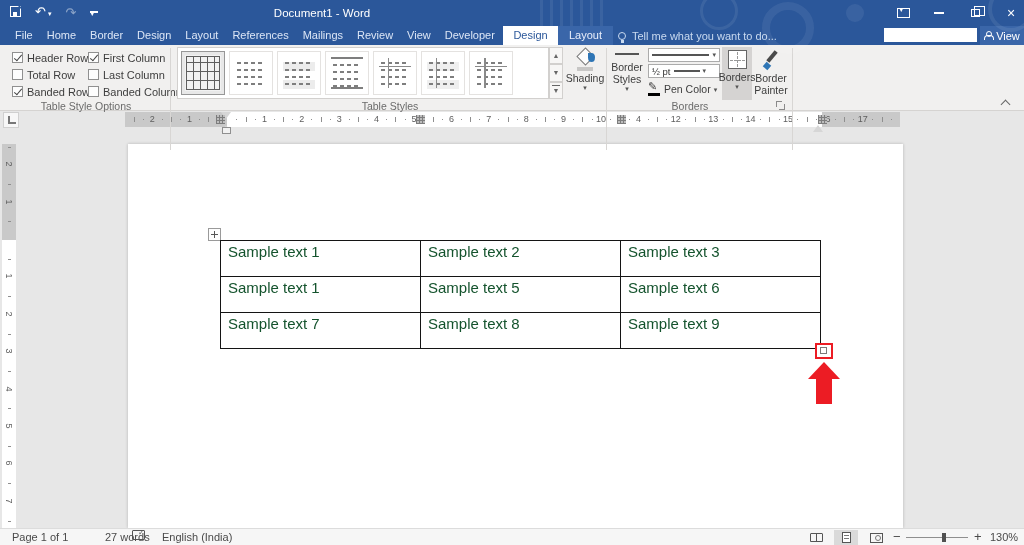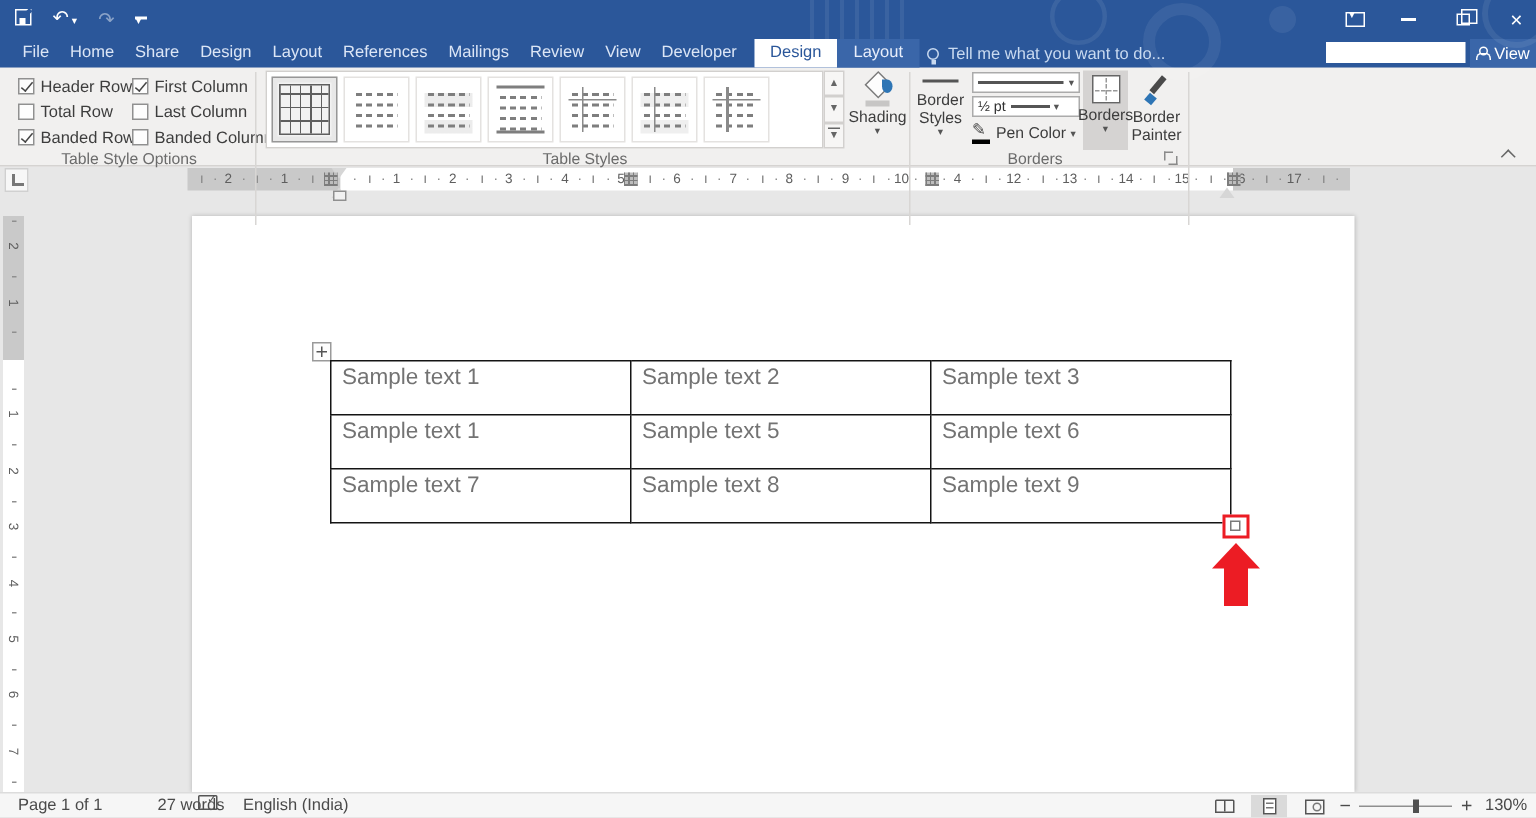--- a/index.html
+++ b/index.html
@@ -143,21 +143,21 @@
   .vtop { position:absolute; left:0; top:0; width:14px; height:96px; background:#c9c9c9; }
   .vbody { position:absolute; left:0; top:96px; width:14px; bottom:0; background:#fff; }
   .vnum { position:absolute; left:0; width:14px; text-align:center; font-size:9px; color:#5e5e5e; transform:rotate(90deg); }
   .vhalf { position:absolute; left:6px; width:3px; height:1px; background:#8f8f8f; }
   .page { position:absolute; left:128px; top:32px; width:775px; height:384px; background:#fff; box-shadow:0 0 3px rgba(0,0,0,.22); }
   .movehandle { position:absolute; left:80px; top:84px; width:13px; height:13px; background:#fdfdfd; border:1px solid #9a9a9a; }
   .movehandle::before { content:""; position:absolute; left:2px; top:5px; width:7px; height:1px; background:#555; }
   .movehandle::after { content:""; position:absolute; left:5px; top:2px; width:1px; height:7px; background:#555; }
   #doc-table { position:absolute; left:92px; top:96px; width:600px; border-collapse:collapse; table-layout:fixed; }
   #doc-table td { width:200px; height:36px; border:1px solid #141414; vertical-align:top;
-                  font-size:15px; color:#737373; padding:2px 4px 0 7px; font-family:"Liberation Sans",sans-serif; }
+                  font-size:15px; color:#14532d; padding:2px 4px 0 7px; font-family:"Liberation Sans",sans-serif; }
   .resize-anno { position:absolute; left:687px; top:199px; width:18px; height:16px; border:2px solid var(--annotation-red,#ec1c24); background:#fff; }
   .resize-anno .grip { position:absolute; left:3px; top:2px; width:7px; height:7px; border:1px solid #7a7a7a; background:#fff; }
   .arrow-head { position:absolute; left:680px; top:218px; width:0; height:0;
                 border-left:16px solid transparent; border-right:16px solid transparent;
                 border-bottom:17px solid var(--annotation-red,#ec1c24); }
   .arrow-shaft { position:absolute; left:688px; top:234px; width:16px; height:26px; background:var(--annotation-red,#ec1c24); }
 
   
   .statusbar { position:absolute; left:0; bottom:0; right:0; height:17px; background:#f6f6f6; border-top:1px solid #dcdcdc;
                font-size:11px; color:#4a4a4a; z-index:30; }
@@ -187,39 +187,40 @@
     <div class="deco d2"></div>
     <div class="deco d3"></div>
     <div class="deco d4"></div>
     <div class="dbars"></div>
     <div class="qat">
       <span class="qbtn"><span class="icon-save"></span></span>
       <span class="qbtn"><span>↶</span><span class="qcaret">▾</span></span>
       <span class="qbtn icon-redo"><span>↷</span></span>
       <span class="qbtn"><span class="icon-qatmore">▾</span></span>
     </div>
+    <div class="title-text">Document1 - Word</div>
     <div class="winbtns">
       <span class="winbtn">
           <span class="icon-ribbonopts"></span>
         </span>
       <span class="winbtn">
           <span class="icon-min"></span>
         </span>
       <span class="winbtn">
           <span class="icon-restore"></span>
         </span>
       <span class="winbtn icon-close">×</span>
     </div>
   </div>
 
   <div class="tabrow">
     <div class="main-tabs">
       <span class="rtab">File</span>
     <span class="rtab">Home</span>
-        <span class="rtab">Share</span>
+        <span class="rtab">Border</span>
         <span class="rtab">Design</span>
         <span class="rtab">Layout</span>
         <span class="rtab">References</span>
         <span class="rtab">Mailings</span>
         <span class="rtab">Review</span>
         <span class="rtab">View</span>
         <span class="rtab">Developer</span>
       </div>
     <div class="ctx-strip">
         <span class="ctab active">Design</span>

